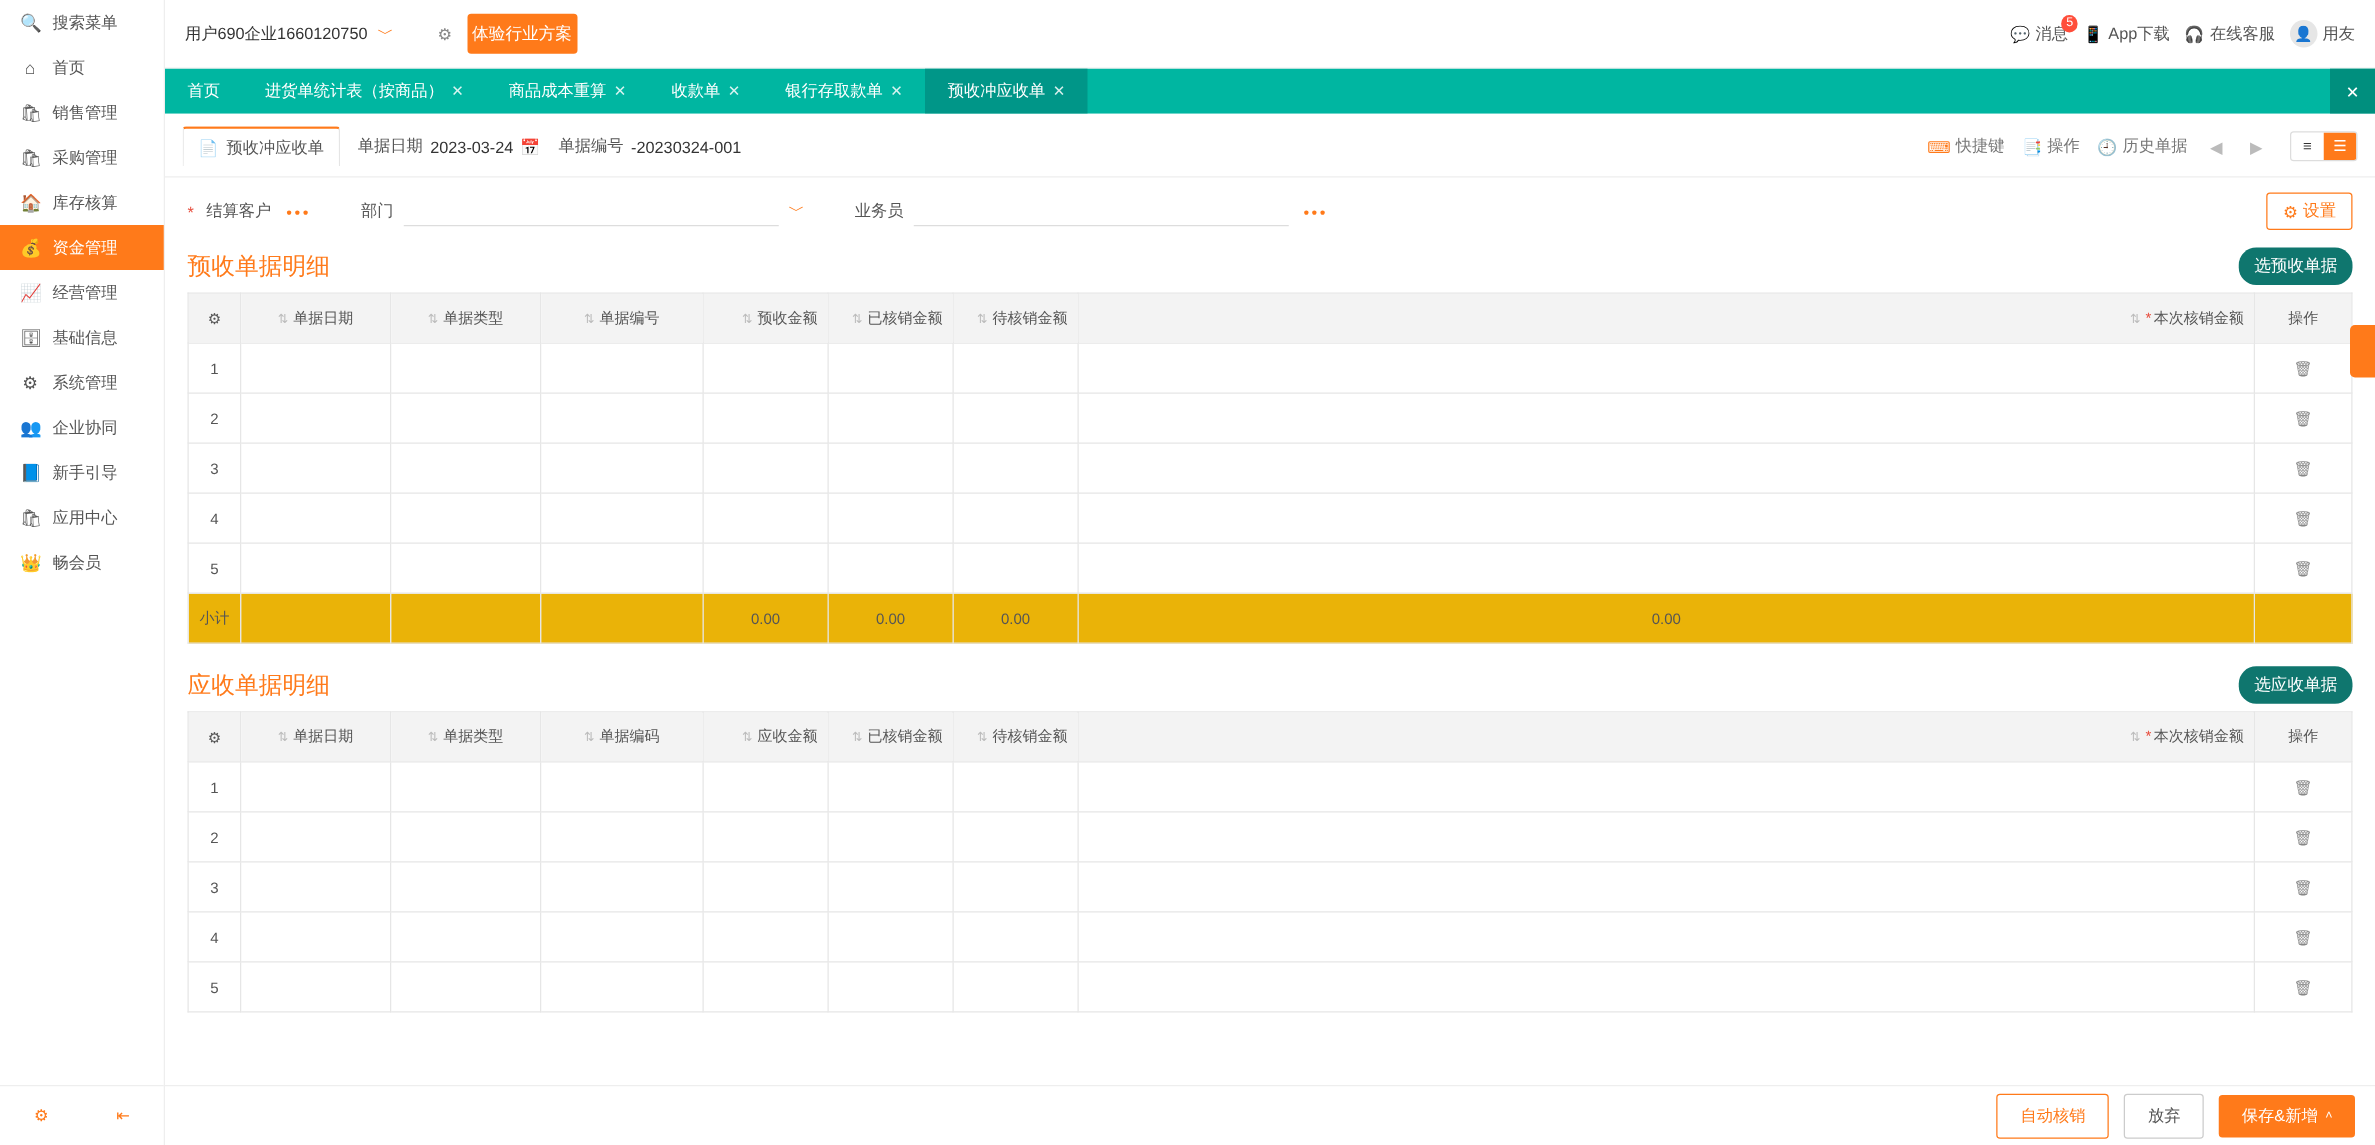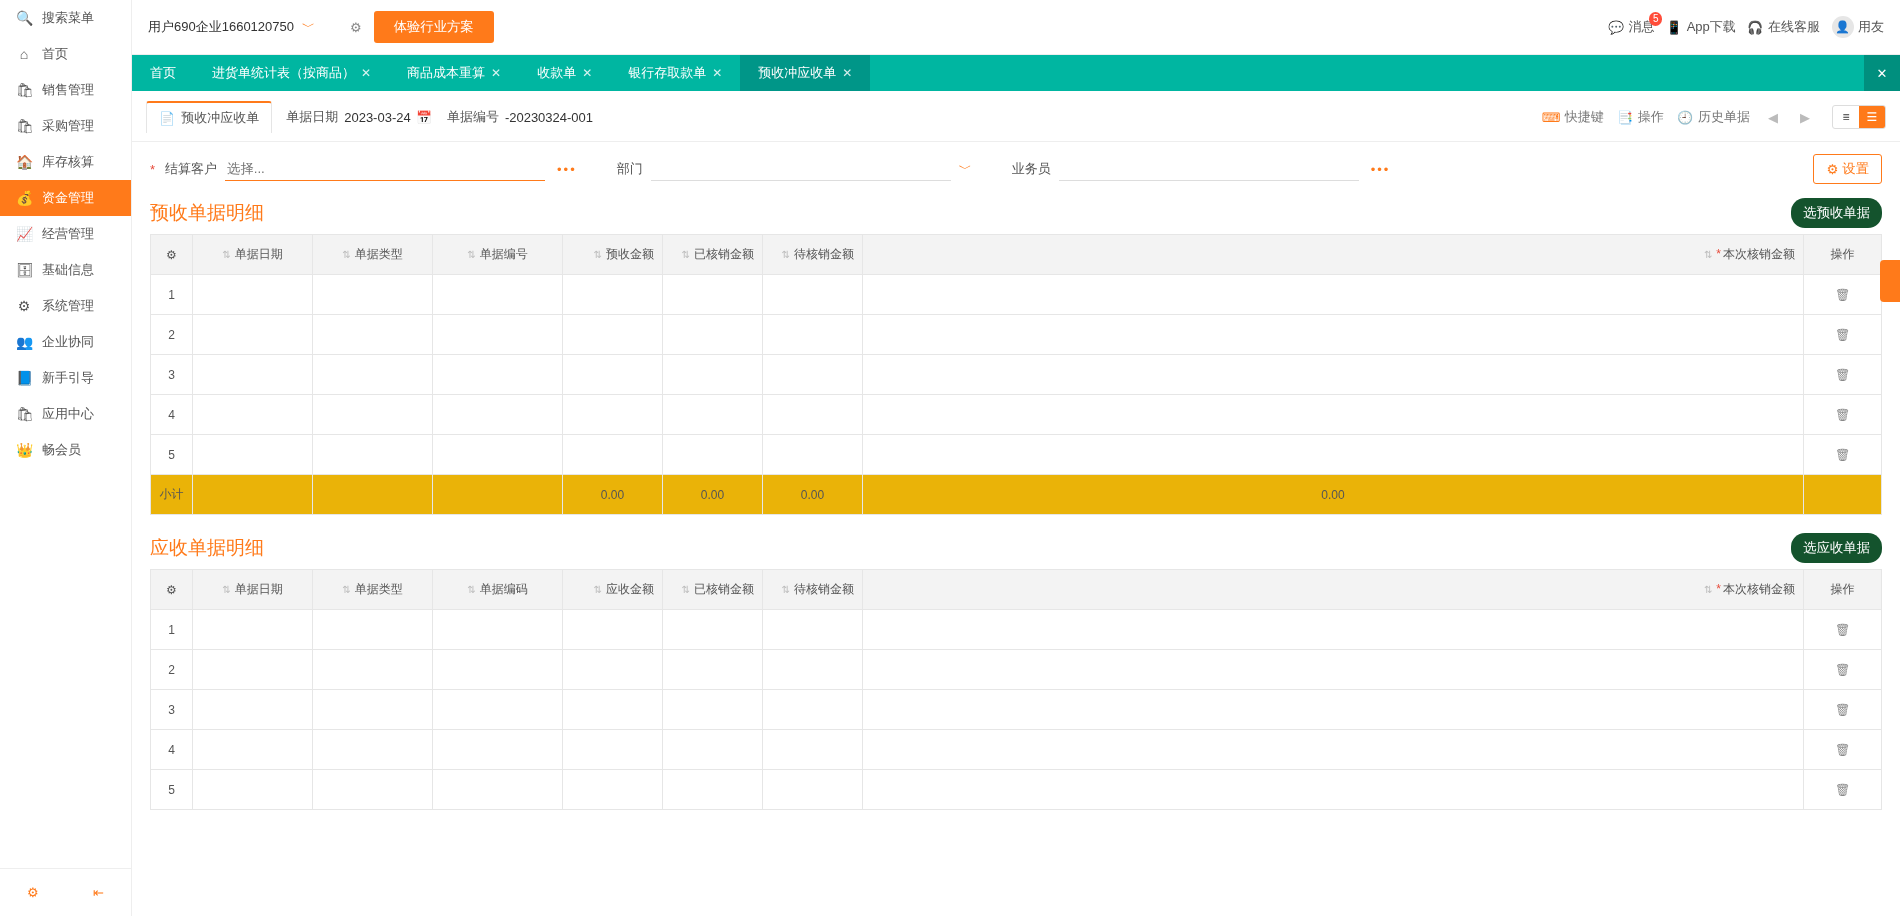--- a/index.html
+++ b/index.html
@@ -17,21 +17,21 @@
   .sb-item.active{background:#ff7a1a;color:#fff}
   .sb-item .ic{width:16px;display:inline-block;text-align:center;font-size:14px}
   .sb-footer{height:48px;border-top:1px solid #eee;display:flex;align-items:center;justify-content:space-around;color:#ff7a1a}
   
   .main{flex:1;display:flex;flex-direction:column;min-width:0}
   
   .topbar{height:55px;background:#fff;display:flex;align-items:center;padding:0 16px;gap:12px;border-bottom:1px solid #eee}
   .tenant-sel{min-width:190px;color:#333;display:flex;align-items:center;gap:8px}
   .tenant-sel .chev{color:#ff7a1a}
   .gear{color:#888}
-  .trial-btn{background:#ff7a1a;color:#fff;border:none;border-radius:3px;padding:7px 20px;cursor:pointer}
+  .trial-btn{background:#ff7a1a;color:#fff;border:none;border-radius:3px;padding:7px 4px;cursor:pointer}
   .top-spacer{flex:1}
   .top-link{display:flex;align-items:center;gap:4px;color:#555;cursor:pointer;position:relative}
   .badge{position:absolute;top:-6px;right:-8px;background:#ff4d3a;color:#fff;border-radius:8px;font-size:10px;padding:0 4px;line-height:14px}
   .avatar{width:22px;height:22px;border-radius:50%;background:#e6e6e6;display:inline-flex;align-items:center;justify-content:center;color:#999;font-size:12px}
   
   .tabs{height:36px;background:#00b6a1;display:flex;align-items:stretch;color:#fff}
   .tab{display:flex;align-items:center;gap:6px;padding:0 18px;cursor:pointer;font-size:13px}
   .tab.active{background:#009688}
   .tab .x{font-size:12px;opacity:.85}
   .tabs-spacer{flex:1}
@@ -60,21 +60,21 @@
   .f-input{border:none;border-bottom:1px solid #ff7a1a;padding:4px 2px;min-width:320px;outline:none;color:#333}
   .f-input.plain{border-bottom:1px solid #ddd}
   .more{color:#ff7a1a;letter-spacing:2px;cursor:pointer;margin-left:4px}
   .chev-d{color:#ff7a1a}
   .set-btn{border:1px solid #ff7a1a;color:#ff7a1a;background:#fff;border-radius:3px;padding:5px 12px;cursor:pointer;display:flex;align-items:center;gap:4px;margin-left:auto}
   
   .sec{padding:0 18px}
   .sec-head{display:flex;align-items:center;margin:2px 0 6px}
   .sec-title{color:#ff7a1a;font-size:19px}
   .sec-head .spacer{flex:1}
-  .sel-src-btn{background:#14532d;color:#fff;border:none;border-radius:14px;padding:6px 12px;cursor:pointer}
+  .sel-src-btn{background:#0f766e;color:#fff;border:none;border-radius:14px;padding:6px 12px;cursor:pointer}
   
   table.grid{width:100%;border-collapse:collapse;table-layout:fixed}
   table.grid th,table.grid td{border:1px solid #e6e6e6;height:40px;padding:0 8px;font-size:12px;color:#555;background:#fff}
   table.grid th{background:#f3f3f3;font-weight:500;position:relative}
   .col-row{width:42px;text-align:center}
   .col-act{width:78px;text-align:center}
   .th-sort{color:#bbb;font-size:10px;margin-right:4px}
   .th-right{text-align:right}
   .td-right{text-align:center}
   .gear-th{text-align:center}
@@ -250,21 +250,20 @@
           <span>≡</span>
           <span class="on">☰</span>
         </div>
       </div>
       <div class="hr"></div>
 
       <div class="filter-row">
         <div class="f-field">
           <span class="req">*</span>
             <span class="lab">结算客户</span>
-          <input class="f-input" placeholder="选择..." style="">
           <span class="more">•••</span>
         </div>
         <div class="f-field">
           <span class="lab">部门</span>
           <input class="f-input plain" style="min-width: 300px;">
           <span class="chev-d">﹀</span>
         </div>
         <div class="f-field">
           <span class="lab">业务员</span>
           <input class="f-input plain" style="min-width: 300px;">
@@ -465,16 +464,24 @@
                 <td></td>
                 <td></td>
                 <td></td>
                 <td class="col-act"><span class="trash">🗑</span></td>
               </tr>
             </tbody>
         </table>
       </div>
     </div>
 
+    <div class="footer">
+      <button class="btn btn-outline">自动核销</button>
+      <button class="btn btn-ghost">放弃</button>
+      <button class="btn btn-primary">
+        <span>保存&amp;新增</span>
+          <span class="caret-up">˄</span>
+      </button>
+    </div>
   </div>
 </div>
 
 <div class="float-help"></div>
 
 </body></html>

